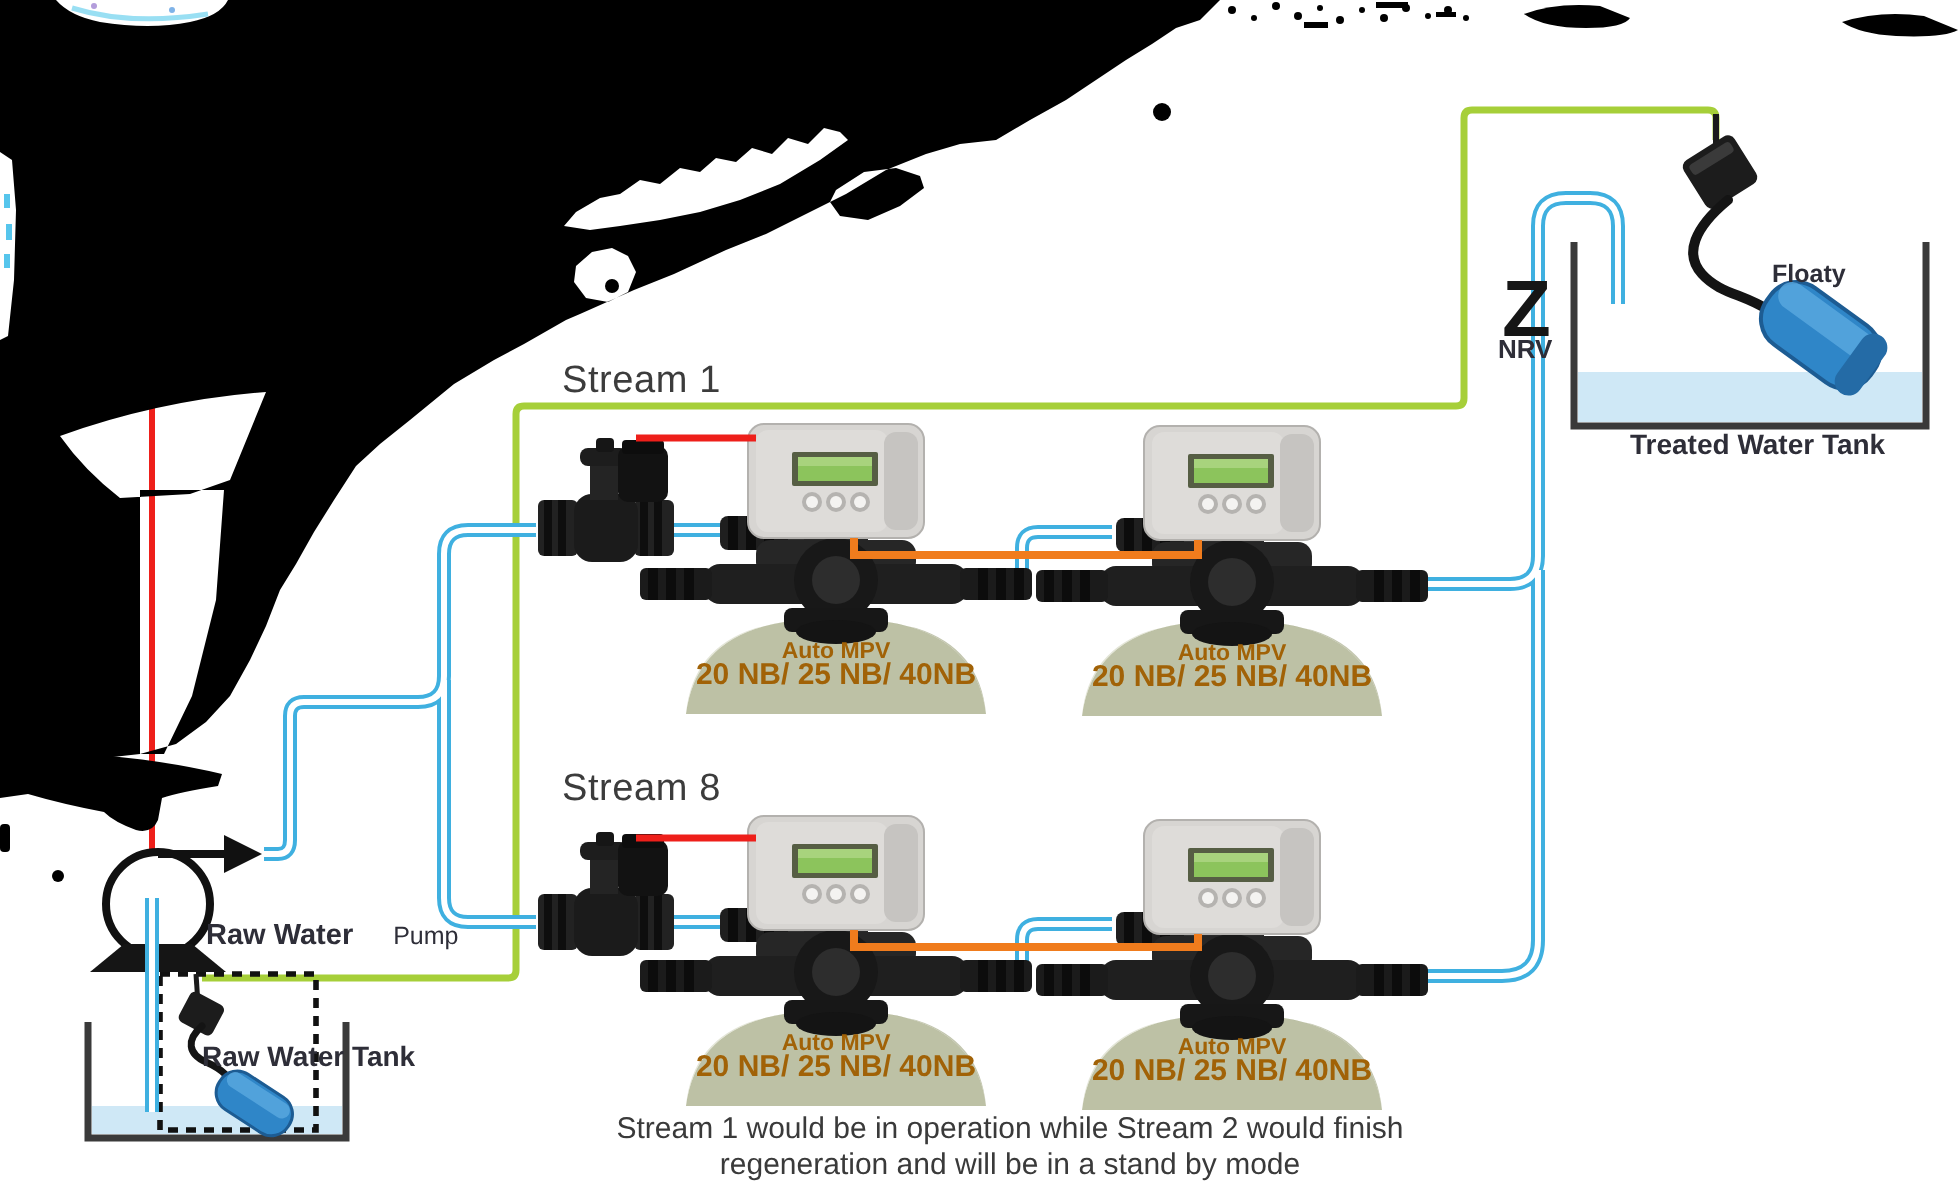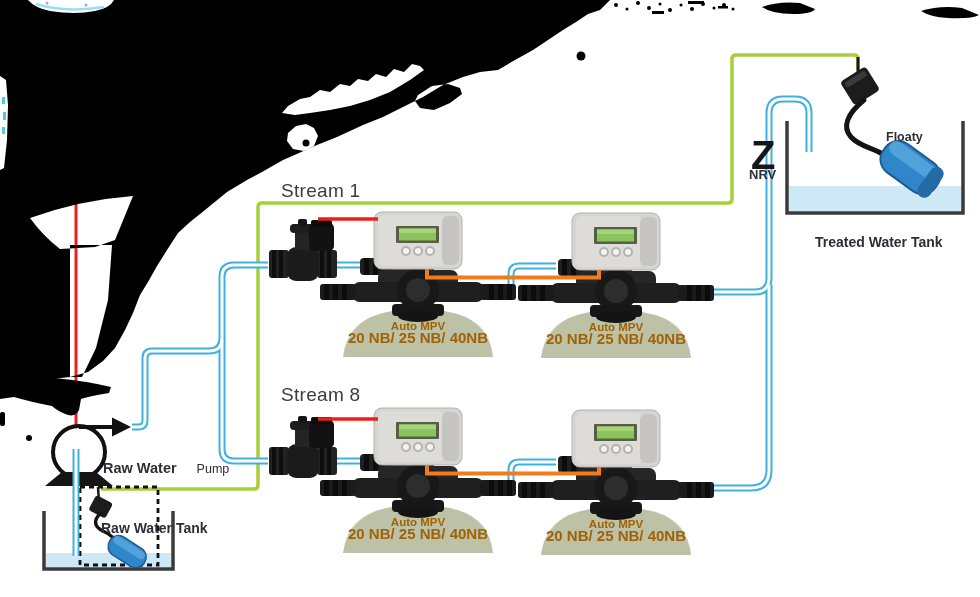--- a/index.html
+++ b/index.html
@@ -222,21 +222,21 @@
 </svg>
 
 <div class="label lbl-stream" style="left:281px;top:180px;">Stream 1</div>
 <div class="label lbl-stream" style="left:281px;top:384px;">Stream 8</div>
 
 <div class="label" style="left:103px;top:459px;">
   <span class="pump-main">Raw Water</span><span class="pump-sub">Pump</span>
 </div>
 
 <div class="label lbl-tank" style="left:56px;top:520px;padding-left:45px;">Raw Water Tank</div>
-<div class="label lbl-tank" style="left:815px;top:214px;margin-top:20px;">Treated Water Tank</div>
+<div class="label lbl-tank" style="left:815px;top:214px;">Treated Water Tank</div>
 <div class="label lbl-small" style="left:886px;top:83px;">Floaty</div>
 <div class="label lbl-nrv" style="left:736px;top:167px;">NRV</div>
 <div class="label nrv-z" style="left:751px;top:135px;">Z</div>
 
 <div class="mpv-text" style="left:343px;top:321px;">
   <div class="mpv-line1">Auto MPV</div>
   <div class="mpv-line2">20 NB/ 25 NB/ 40NB</div>
 </div>
 <div class="mpv-text" style="left:541px;top:322px;">
   <div class="mpv-line1">Auto MPV</div>
@@ -244,13 +244,17 @@
 </div>
 <div class="mpv-text" style="left:343px;top:517px;">
   <div class="mpv-line1">Auto MPV</div>
   <div class="mpv-line2">20 NB/ 25 NB/ 40NB</div>
 </div>
 <div class="mpv-text" style="left:541px;top:519px;">
   <div class="mpv-line1">Auto MPV</div>
   <div class="mpv-line2">20 NB/ 25 NB/ 40NB</div>
 </div>
 
+<div class="caption">
+  <div>Stream 1 would be in operation while Stream 2 would finish</div>
+  <div>regeneration and will be in a stand by mode</div>
+</div>
 </div>
 
 </body></html>

